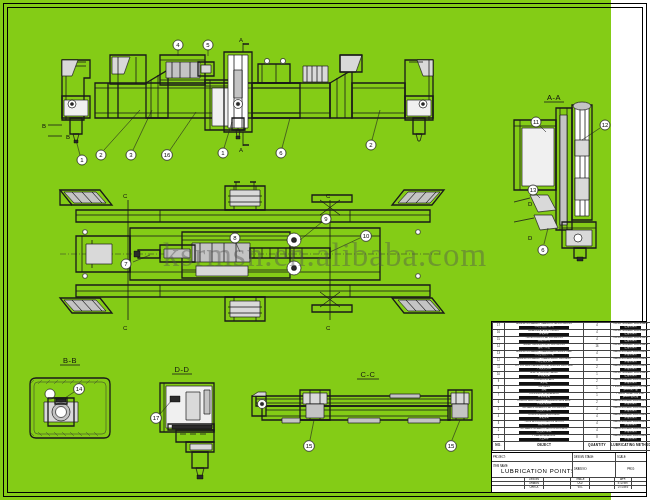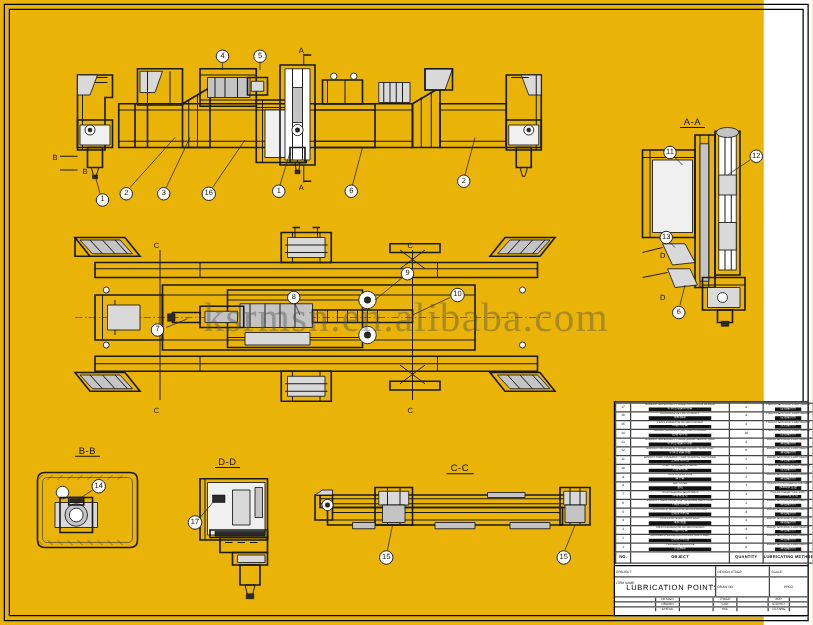--- a/index.html
+++ b/index.html
@@ -1,18 +1,18 @@
 <!DOCTYPE html>
 <html><head>
 <meta charset="utf-8">
 <style>
   html,body{margin:0;padding:0;background:#ffffff;}
   body{width:650px;height:500px;overflow:hidden;
        font-family:"Liberation Sans",sans-serif;color:#000;}
-  #sheet{position:relative;width:611px;height:500px;background:#eab308;}
+  #sheet{position:relative;width:611px;height:500px;background:#84cc16;}
 
   .frame-outer{position:absolute;left:3px;top:3px;width:644px;height:494px;
     border:1px solid #000;box-sizing:border-box;}
   .frame-inner{position:absolute;left:7px;top:7px;width:636px;height:486px;
     border:1px solid #000;box-sizing:border-box;}
 
   svg{position:absolute;left:0;top:0;width:650px;height:500px;}
   .ln{fill:none;stroke:#1a1a1a;stroke-width:0.8;}
   .ln2{fill:none;stroke:#1a1a1a;stroke-width:1.3;}
   .lnt{fill:none;stroke:#333;stroke-width:0.5;}

